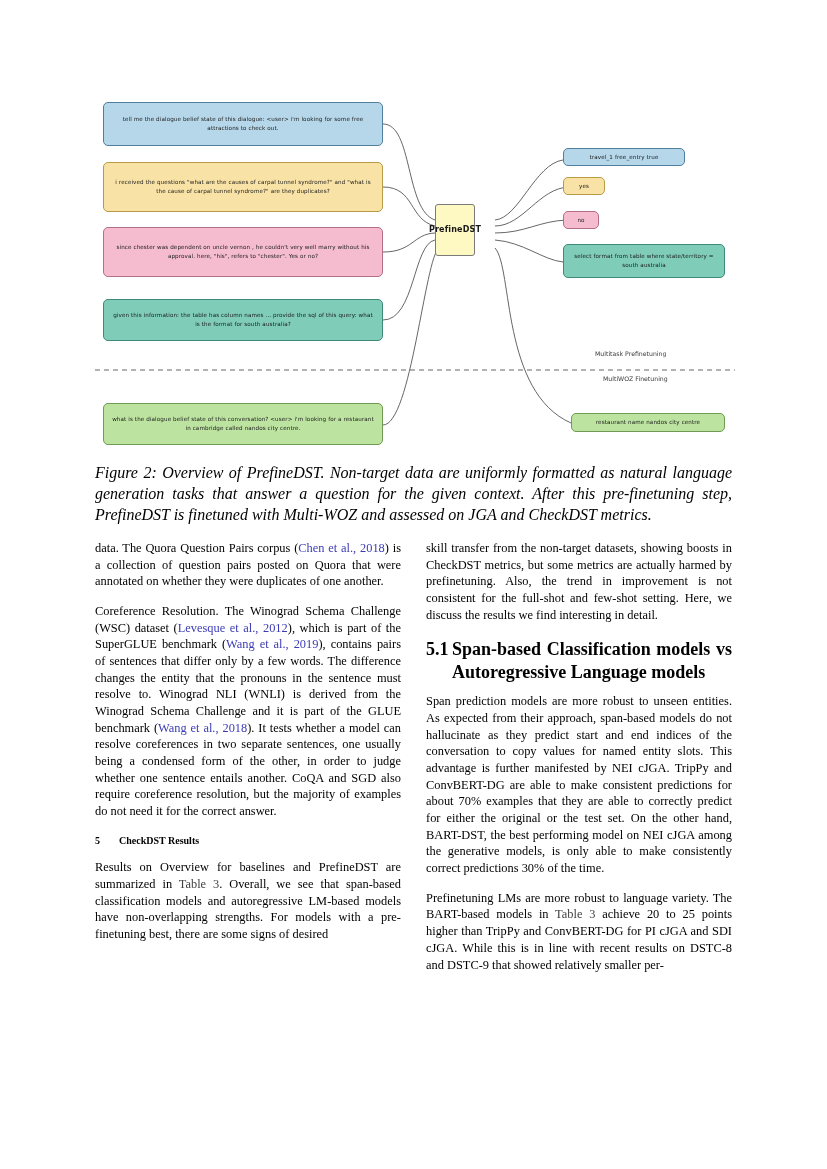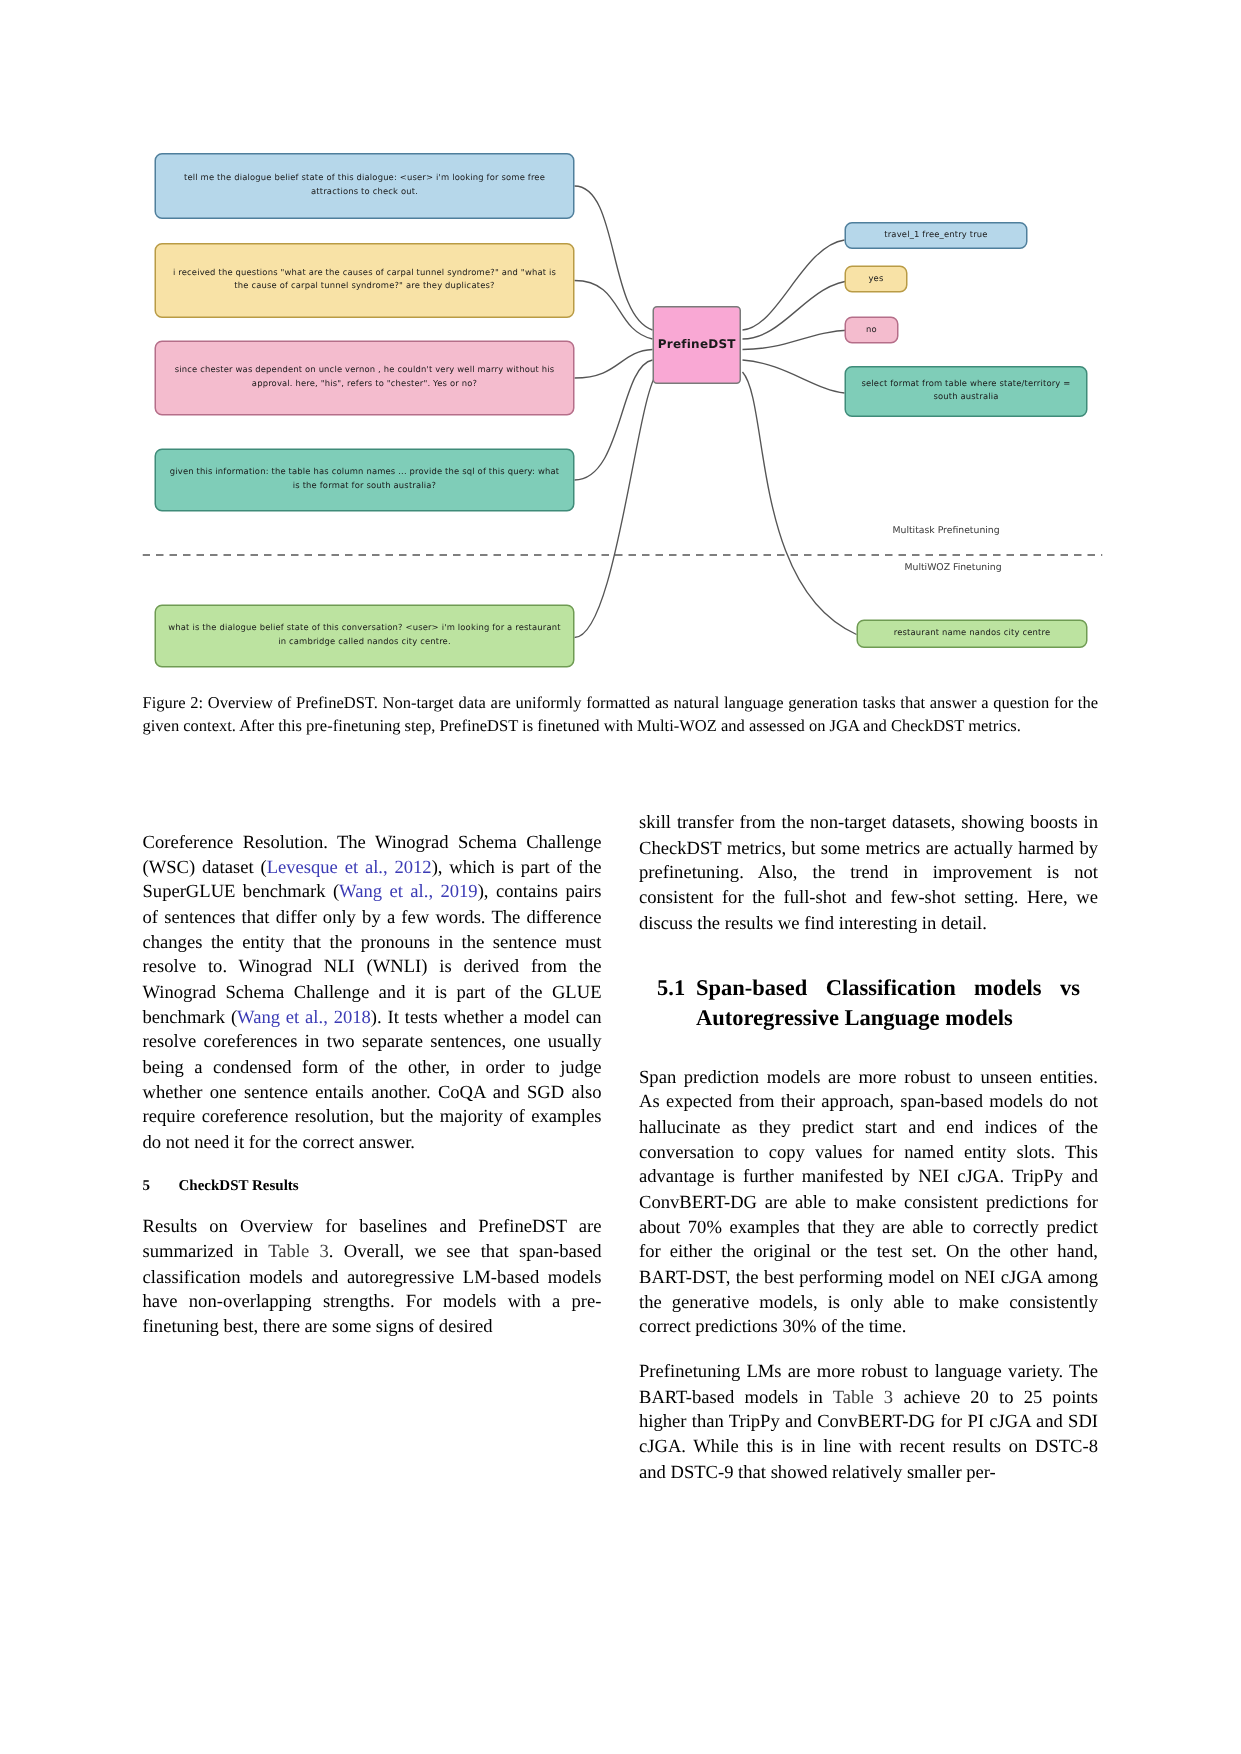--- a/index.html
+++ b/index.html
@@ -65,24 +65,25 @@
     white-space: nowrap;
   }
 
   
   .caption {
     position: absolute;
     left: 95px;
     top: 462px;
     width: 637px;
     font-family: "Liberation Serif", serif;
-    font-size: 11px;
+    font-size: 16px;
     line-height: 1.32;
     text-align: justify;
     color: #000;
+    font-style: italic;
   }
 
   
   .col {
     position: absolute;
     top: 540px;
     width: 306px;
     font-size: 12.4px;
     line-height: 1.345;
     text-align: justify;
@@ -103,23 +104,23 @@
 
   h2.section {
     font-size: 10px;
     font-weight: bold;
     margin: 0;
     padding: 0;
     line-height: 1.25;
     font-family: "Liberation Serif", serif;
   }
   h3.subsection {
-    font-size: 15px;
+    font-size: 18px;
     font-weight: bold;
-    margin: 12px;
+    margin: 0;
     padding: 0;
     line-height: 1.28;
     font-family: "Liberation Serif", serif;
   }
   .sec-num { display: inline-block; min-width: 24px; }
   .subsec-wrap { display: flex; }
   .subsec-num { width: 26px; flex: 0 0 26px; }
   .subsec-text { flex: 1; }
   .gap-sm { height: 9px; }
   .gap-md { height: 12px; }
@@ -164,21 +165,21 @@
     </div>
 
     <div class="node" style="left:8px; top:207px; width:280px; height:42px; background:#7fcdb8; border:1px solid #3f8b79;">
       <span>given this information: the table has column names ... provide the sql of this query: what is the format for south australia?</span>
     </div>
 
     <div class="node" style="left:8px; top:311px; width:280px; height:42px; background:#bce3a0; border:1px solid #6f9b53;">
       <span>what is the dialogue belief state of this conversation? &lt;user&gt; i'm looking for a restaurant in cambridge called nandos city centre.</span>
     </div>
 
-    <div class="node node-center" style="left:340px; top:112px; width:59px; height:52px; background:#f9a8d4; border:1px solid #7a7a7a;">
+    <div class="node node-center" style="left:340px; top:112px; width:40px; height:52px; background:#fef9c3; border:1px solid #7a7a7a;">
       <span>PrefineDST</span>
     </div>
 
     <div class="node" style="left:468px; top:56px; width:122px; height:18px; background:#b6d7ea; border:1px solid #4f7f9c;">
       <span>travel_1 free_entry true</span>
     </div>
 
     <div class="node" style="left:468px; top:85px; width:42px; height:18px; background:#f8e2a6; border:1px solid #b99b45;">
       <span>yes</span>
     </div>
@@ -196,20 +197,21 @@
     </div>
 
     <div class="divider-label" style="left:500px; top:258px;">Multitask Prefinetuning</div>
     <div class="divider-label" style="left:508px; top:283px;">MultiWOZ Finetuning</div>
   </div>
 
   <div class="caption">Figure 2: Overview of PrefineDST. Non-target data are uniformly formatted as natural language generation tasks that answer a question for the given context. After this pre-finetuning step, PrefineDST is finetuned with Multi-WOZ and assessed on JGA and CheckDST metrics.</div>
 
   <div class="col col-left">
 
+    <p><span>data. The Quora Question Pairs corpus (</span><span class="cite">Chen et al., 2018</span><span>) is a collection of question pairs posted on Quora that were annotated on whether they were duplicates of one another.</span></p>
 
     <div class="para-gap"></div>
 
     <p><span class="runin">Coreference Resolution.</span><span> The Winograd Schema Challenge (WSC) dataset (</span><span class="cite">Levesque et al., 2012</span><span>), which is part of the SuperGLUE benchmark (</span><span class="cite">Wang et al., 2019</span><span>), contains pairs of sentences that differ only by a few words. The difference changes the entity that the pronouns in the sentence must resolve to. Winograd NLI (WNLI) is derived from the Winograd Schema Challenge and it is part of the GLUE benchmark (</span><span class="cite">Wang et al., 2018</span><span>). It tests whether a model can resolve coreferences in two separate sentences, one usually being a condensed form of the other, in order to judge whether one sentence entails another. CoQA and SGD also require coreference resolution, but the majority of examples do not need it for the correct answer.</span></p>
 
     <div class="gap-lg"></div>
 
     <h2 class="section"><span class="sec-num">5</span><span>CheckDST Results</span></h2>
 
     <div class="gap-md"></div>

